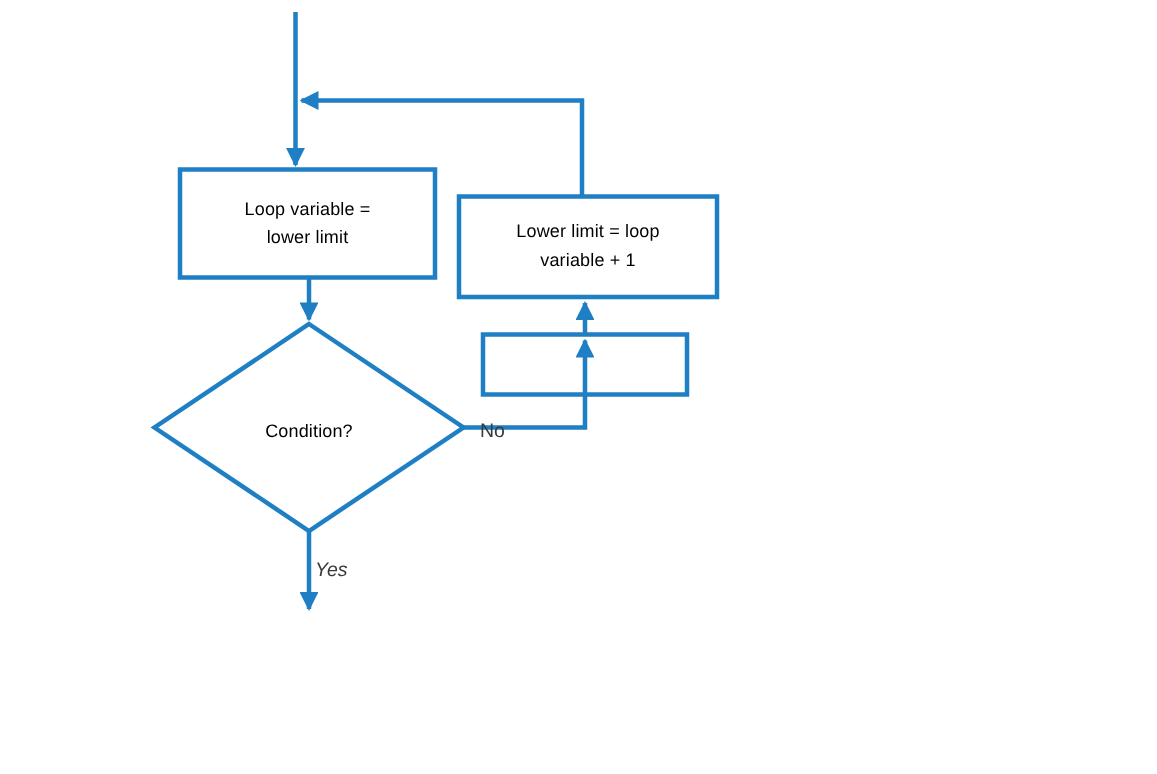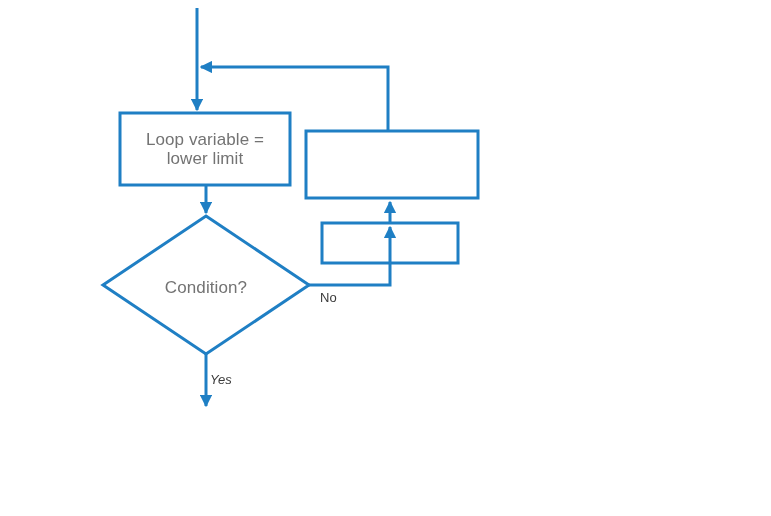--- a/index.html
+++ b/index.html
@@ -17,23 +17,23 @@
   }
   #flow-svg {
     position: absolute;
     left: 0;
     top: 0;
     width: 771px;
     height: 516px;
   }
   .node-label {
     position: absolute;
-    color: #737373;
+    color: #000000;
     font-family: "Liberation Sans", sans-serif;
-    font-size: 17px;
+    font-size: 12px;
     line-height: 19px;
     text-align: center;
     white-space: pre-line;
     letter-spacing: 0.1px;
     pointer-events: none;
   }
   .edge-label {
     position: absolute;
     color: #3a3a3a;
     font-family: "Liberation Sans", sans-serif;
@@ -80,25 +80,27 @@
       <path d="M 390 223 L 390 202" marker-end="url(#arrow)"></path>
 
       <path d="M 206 354 L 206 406" marker-end="url(#arrow)"></path>
 
     </g>
   </svg>
 
   <div class="node-label" style="left:120px; top:130px; width:170px;">Loop variable =
 lower limit</div>
 
+  <div class="node-label" style="left:306px; top:145px; width:172px;">Lower limit = loop
+variable + 1</div>
 
 
   <div class="node-label" style="left:136px; top:278px; width:140px;">Condition?</div>
 
-  <div class="edge-label" style="left:320px; top:290px;">No</div>
+  <div class="edge-label" style="left:320px; top:279px;">No</div>
 
   <div class="edge-label" style="left:210px; top:372px;font-style:italic;">Yes</div>
 
   <div class="hit" style="left:120px; top:113px; width:170px; height:72px;"></div>
   <div class="hit" style="left:306px; top:131px; width:172px; height:67px;"></div>
   <div class="hit" style="left:322px; top:223px; width:136px; height:40px;"></div>
   <div class="hit" style="left:103px; top:216px; width:206px; height:138px;"></div>
 
 </div>
 

